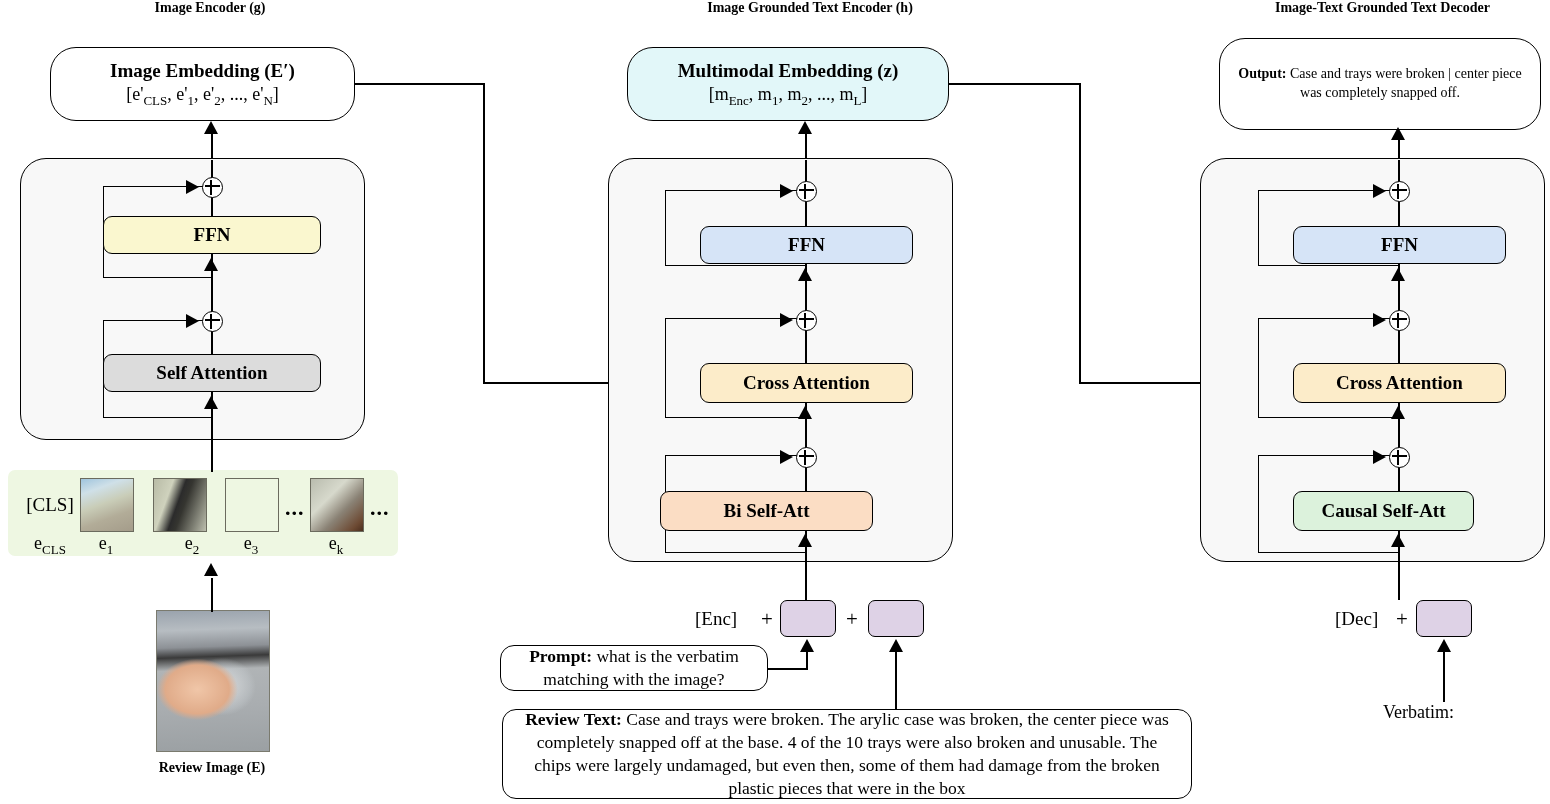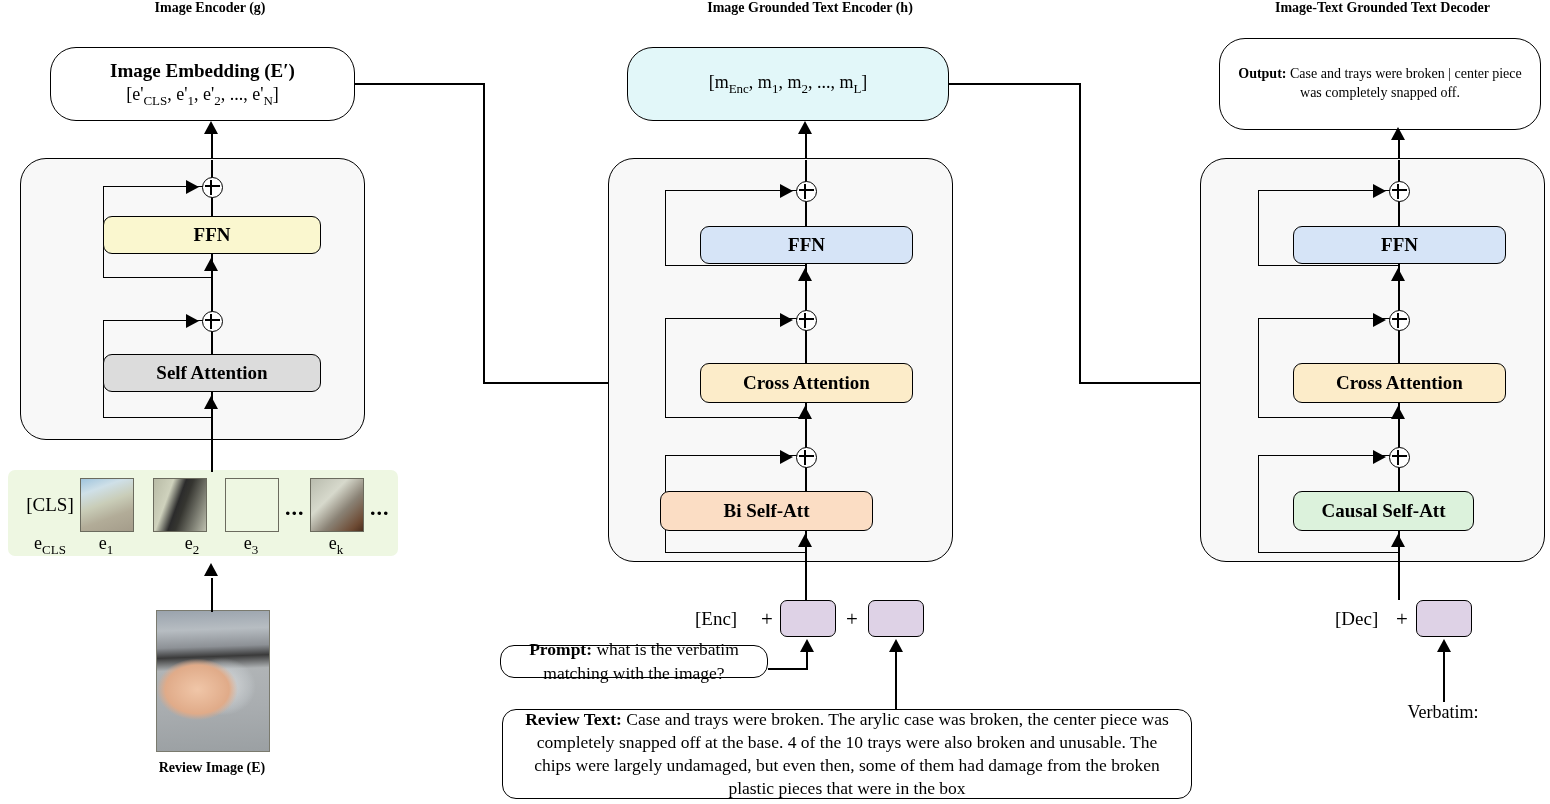--- a/index.html
+++ b/index.html
@@ -46,21 +46,21 @@
   .psq{box-sizing:border-box;width:56px;height:37px;border:1.6px solid #000;
        border-radius:7px;background:#ded2e6;}
   .plus-s{font-size:21px;}
   .tag{font-size:19px;white-space:nowrap;}
   
   .tbox{box-sizing:border-box;border:1.6px solid #000;border-radius:14px;background:#fff;
         font-size:17.5px;line-height:1.32;text-align:center;padding:6px 10px;
         display:flex;align-items:center;justify-content:center;}
   .tbox b{font-weight:bold;}
   .cap{font-weight:bold;font-size:14px;text-align:center;white-space:nowrap;}
-  .smallcap{font-size:18px;text-align:center;white-space:nowrap;}
+  .smallcap{font-size:18px;white-space:nowrap;}
   .reviewimg{border:1px solid #7a7a6e;}
 </style>
 </head>
 <body>
 
 <div class="abs col-title" style="left:45px;top:0px;width:330px;">Image Encoder (g)</div>
 <div class="abs col-title" style="left:620px;top:0px;width:380px;">Image Grounded Text Encoder (h)</div>
 <div class="abs col-title" style="left:1215px;top:0px;width:335px;">Image-Text Grounded Text Decoder</div>
 
 <div class="abs rbox" style="left:50px;top:47px;width:305px;height:74px;">
@@ -126,20 +126,21 @@
    background-repeat:no-repeat;"></div>
 <div class="abs vline" style="left:211px;top:588px;height:24px;"></div>
 <div class="abs cap" style="left:116px;top:760px;width:192px;">Review Image (E)</div>
 
 <div class="abs hline" style="left:355px;top:83px;width:130px;"></div>
 <div class="abs vline" style="left:483px;top:83px;height:300px;"></div>
 <div class="abs hline" style="left:483px;top:382px;width:205px;"></div>
 <div class="abs ar-right" style="left:685px;top:376px;"></div>
 
 <div class="abs rbox" style="left:627px;top:47px;width:322px;height:74px;background:#e2f7f9;">
+  <div class="l1">Multimodal Embedding (z)</div>
   <div class="l2">
     <span>[m</span><sub style="font-size:13px">Enc</sub><span>, m</span><sub style="font-size:13px">1</sub><span>, m</span><sub style="font-size:13px">2</sub><span>, ..., m</span><sub style="font-size:13px">L</sub><span>]</span>
   </div>
 </div>
 
 <div class="abs vline" style="left:805px;top:128px;height:32px;"></div>
 <div class="abs ar-up" style="left:798px;top:121px;"></div>
 
 <div class="abs outer" style="left:608px;top:158px;width:345px;height:404px;"></div>
 
@@ -169,21 +170,21 @@
 <div class="abs oplus" style="left:796px;top:447px;"></div>
 <div class="abs ar-right" style="left:780px;top:450px;"></div>
 
 <div class="abs vline" style="left:805px;top:562px;height:38px;"></div>
 <div class="abs tag" style="left:695px;top:608px;">[Enc]</div>
 <div class="abs plus-s" style="left:761px;top:607px;">+</div>
 <div class="abs psq" style="left:780px;top:600px;"></div>
 <div class="abs plus-s" style="left:846px;top:607px;">+</div>
 <div class="abs psq" style="left:868px;top:600px;"></div>
 
-<div class="abs tbox" style="left:500px;top:645px;width:268px;height:33px;">
+<div class="abs tbox" style="left:500px;top:645px;width:268px;height:46px;">
   <div><b>Prompt:</b> <span>what is the verbatim matching with the image?</span></div>
 </div>
 <div class="abs hline" style="left:768px;top:668px;width:40px;"></div>
 <div class="abs vline" style="left:806px;top:652px;height:17px;"></div>
 <div class="abs ar-up" style="left:800px;top:639px;"></div>
 
 <div class="abs tbox" style="left:502px;top:709px;width:690px;height:90px;text-align:center;padding:5px 14px;">
   <div><b>Review Text:</b> <span>Case and trays were broken. The arylic case was broken, the center piece was completely snapped off at the base. 4 of the 10 trays were also broken and unusable. The chips were largely undamaged, but even then, some of them had damage from the broken plastic pieces that were in the box</span></div>
 </div>
 <div class="abs vline" style="left:895px;top:652px;height:58px;"></div>

